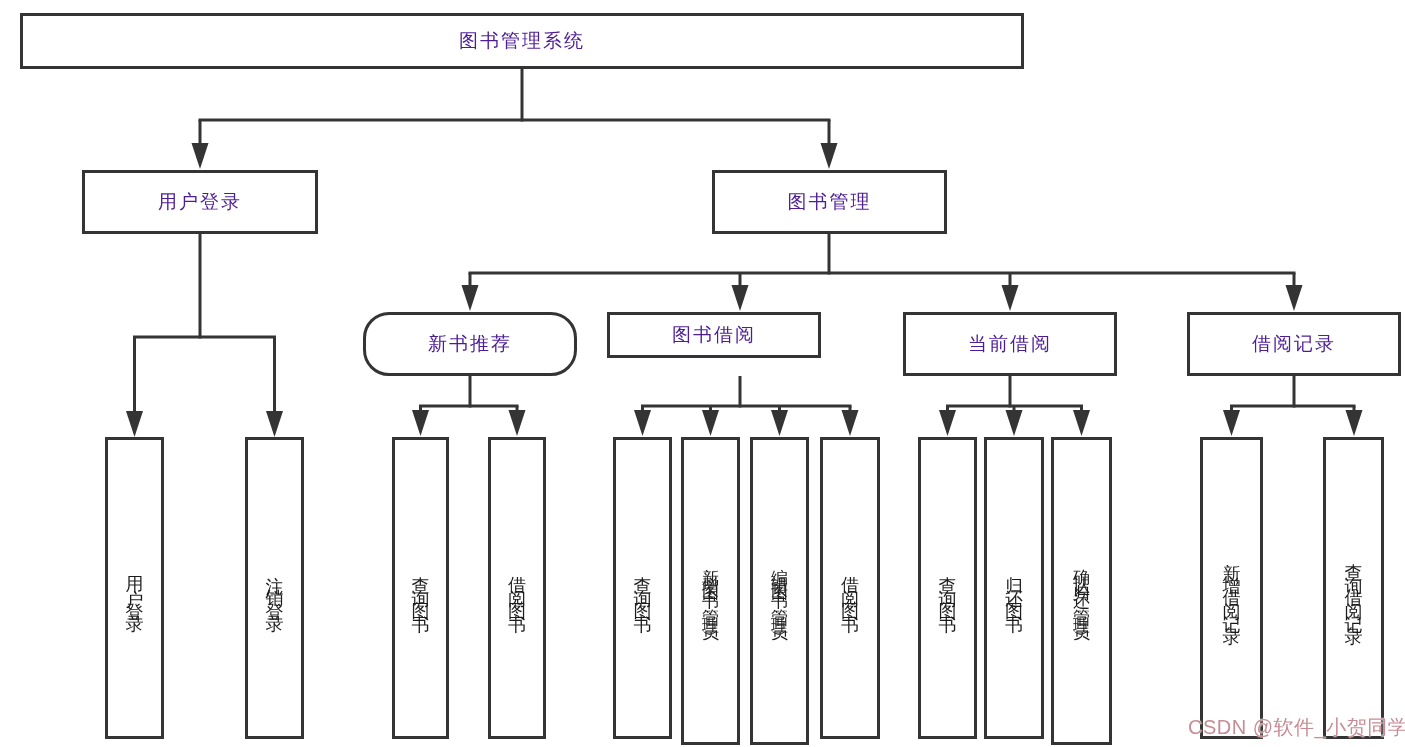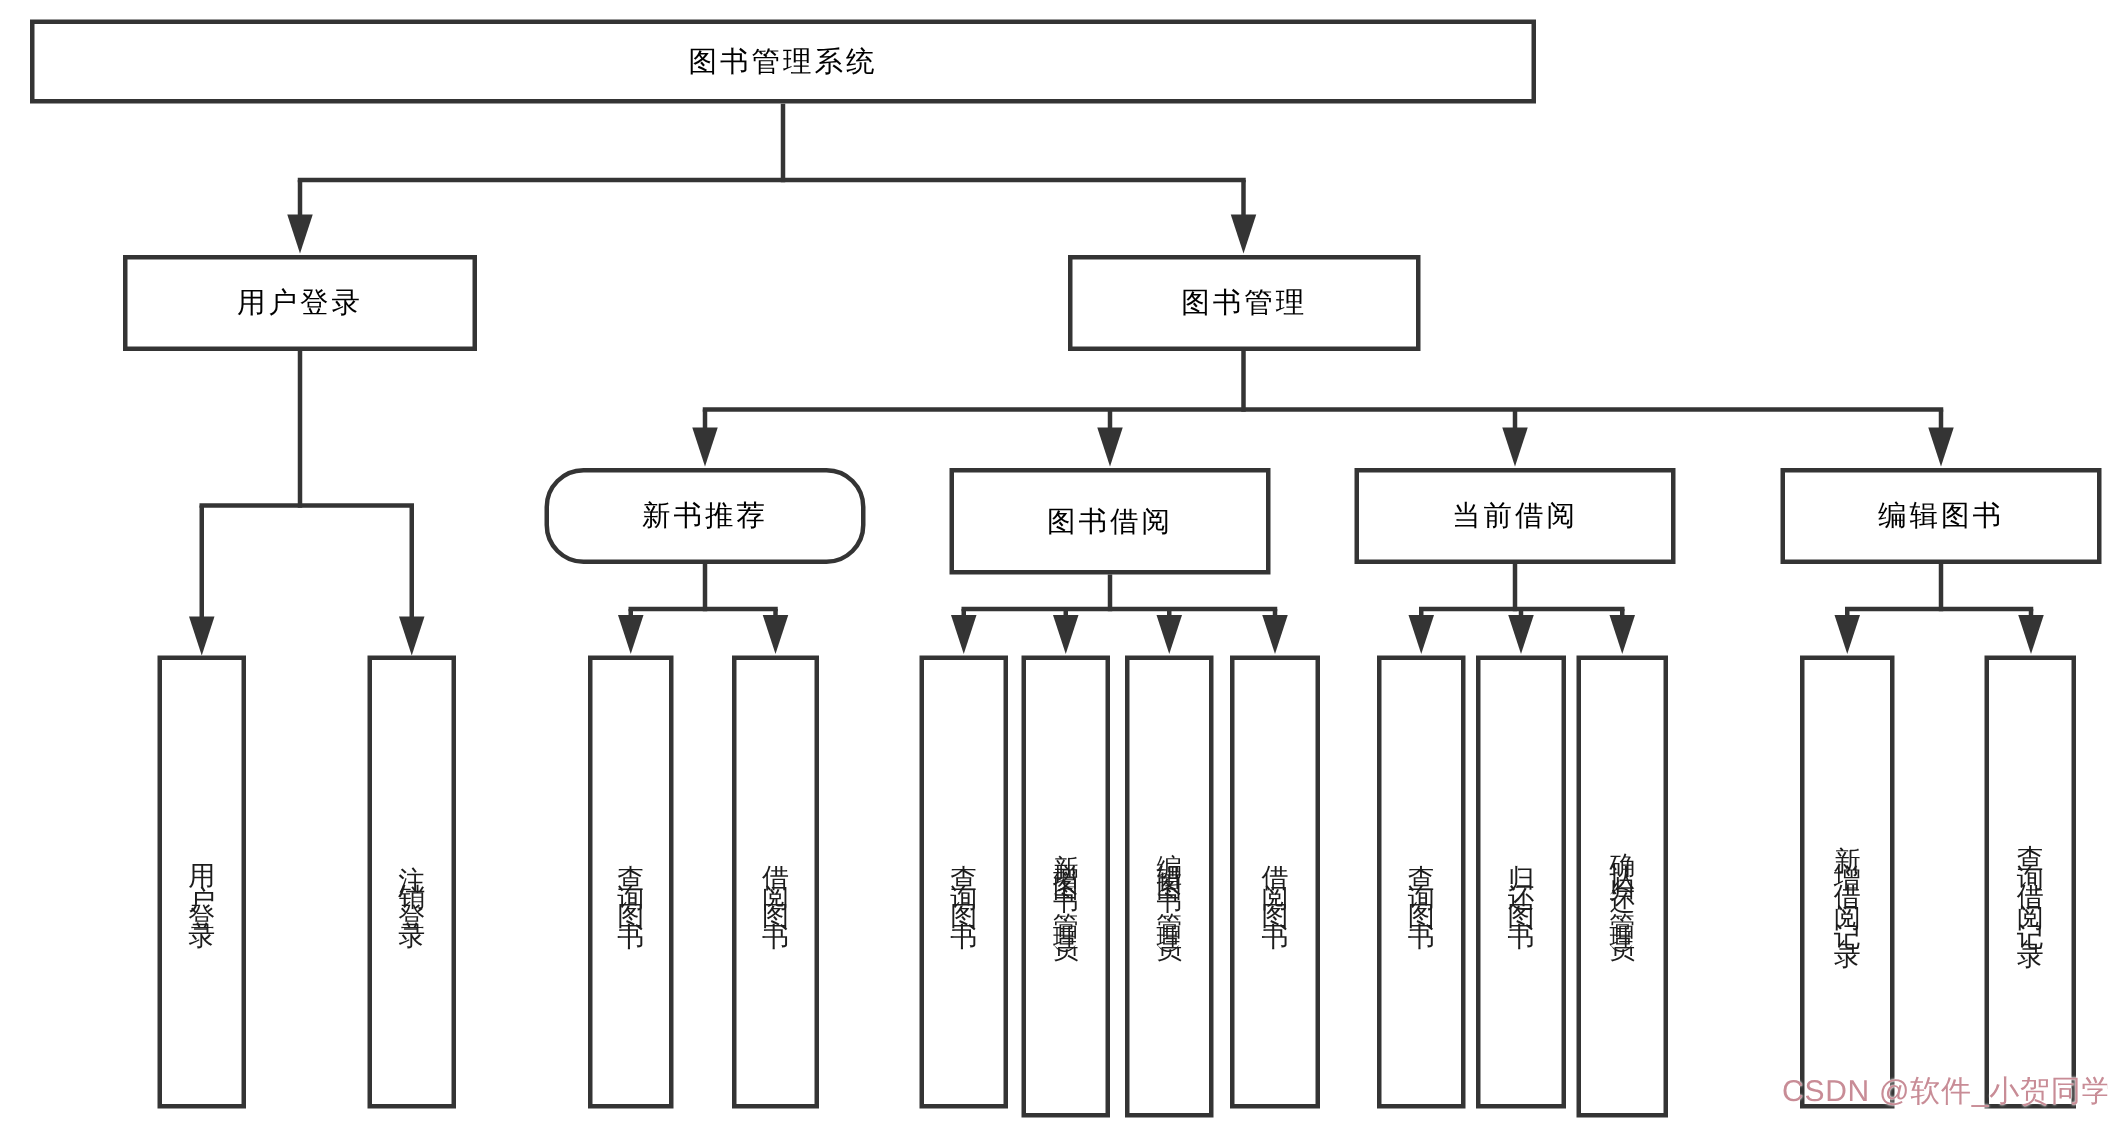--- a/index.html
+++ b/index.html
@@ -24,21 +24,21 @@
   .hbox {
     position: absolute;
     box-sizing: border-box;
     border: 3px solid #343434;
     background: #ffffff;
     display: flex;
     align-items: center;
     justify-content: center;
     font-size: 19px;
     letter-spacing: 2px;
-    color: #000000;
+    color: #4c1d95;
     white-space: nowrap;
   }
   .vbox {
     position: absolute;
     box-sizing: border-box;
     border: 3px solid #343434;
     background: #ffffff;
     display: flex;
     align-items: center;
     justify-content: center;
@@ -134,28 +134,28 @@
   <div class="hbox" style="left:82px; top:170px; width:236px; height:64px;">
     <span>用户登录</span>
   </div>
   <div class="hbox" style="left:712px; top:170px; width:235px; height:64px;">
     <span>图书管理</span>
   </div>
 
   <div class="hbox" style="left:363px; top:312px; width:214px; height:64px;border-radius:26px;">
     <span>新书推荐</span>
   </div>
-  <div class="hbox" style="left:633px; top:312px; width:214px; height:71px;">
+  <div class="hbox" style="left:607px; top:312px; width:214px; height:46px;">
     <span>图书借阅</span>
   </div>
   <div class="hbox" style="left:903px; top:312px; width:214px; height:64px;text-align:right;">
     <span>当前借阅</span>
   </div>
   <div class="hbox" style="left:1187px; top:312px; width:214px; height:64px;">
-    <span>编辑图书</span>
+    <span>借阅记录</span>
   </div>
 
   <div class="vbox" style="left:105px; top:437px; width:59px; height:302px;">
     <span class="vtext">用户登录</span>
   </div>
   <div class="vbox" style="left:245px; top:437px; width:59px; height:302px;">
     <span class="vtext">注销登录</span>
   </div>
 
   <div class="vbox" style="left:392px; top:437px; width:57px; height:302px;">

